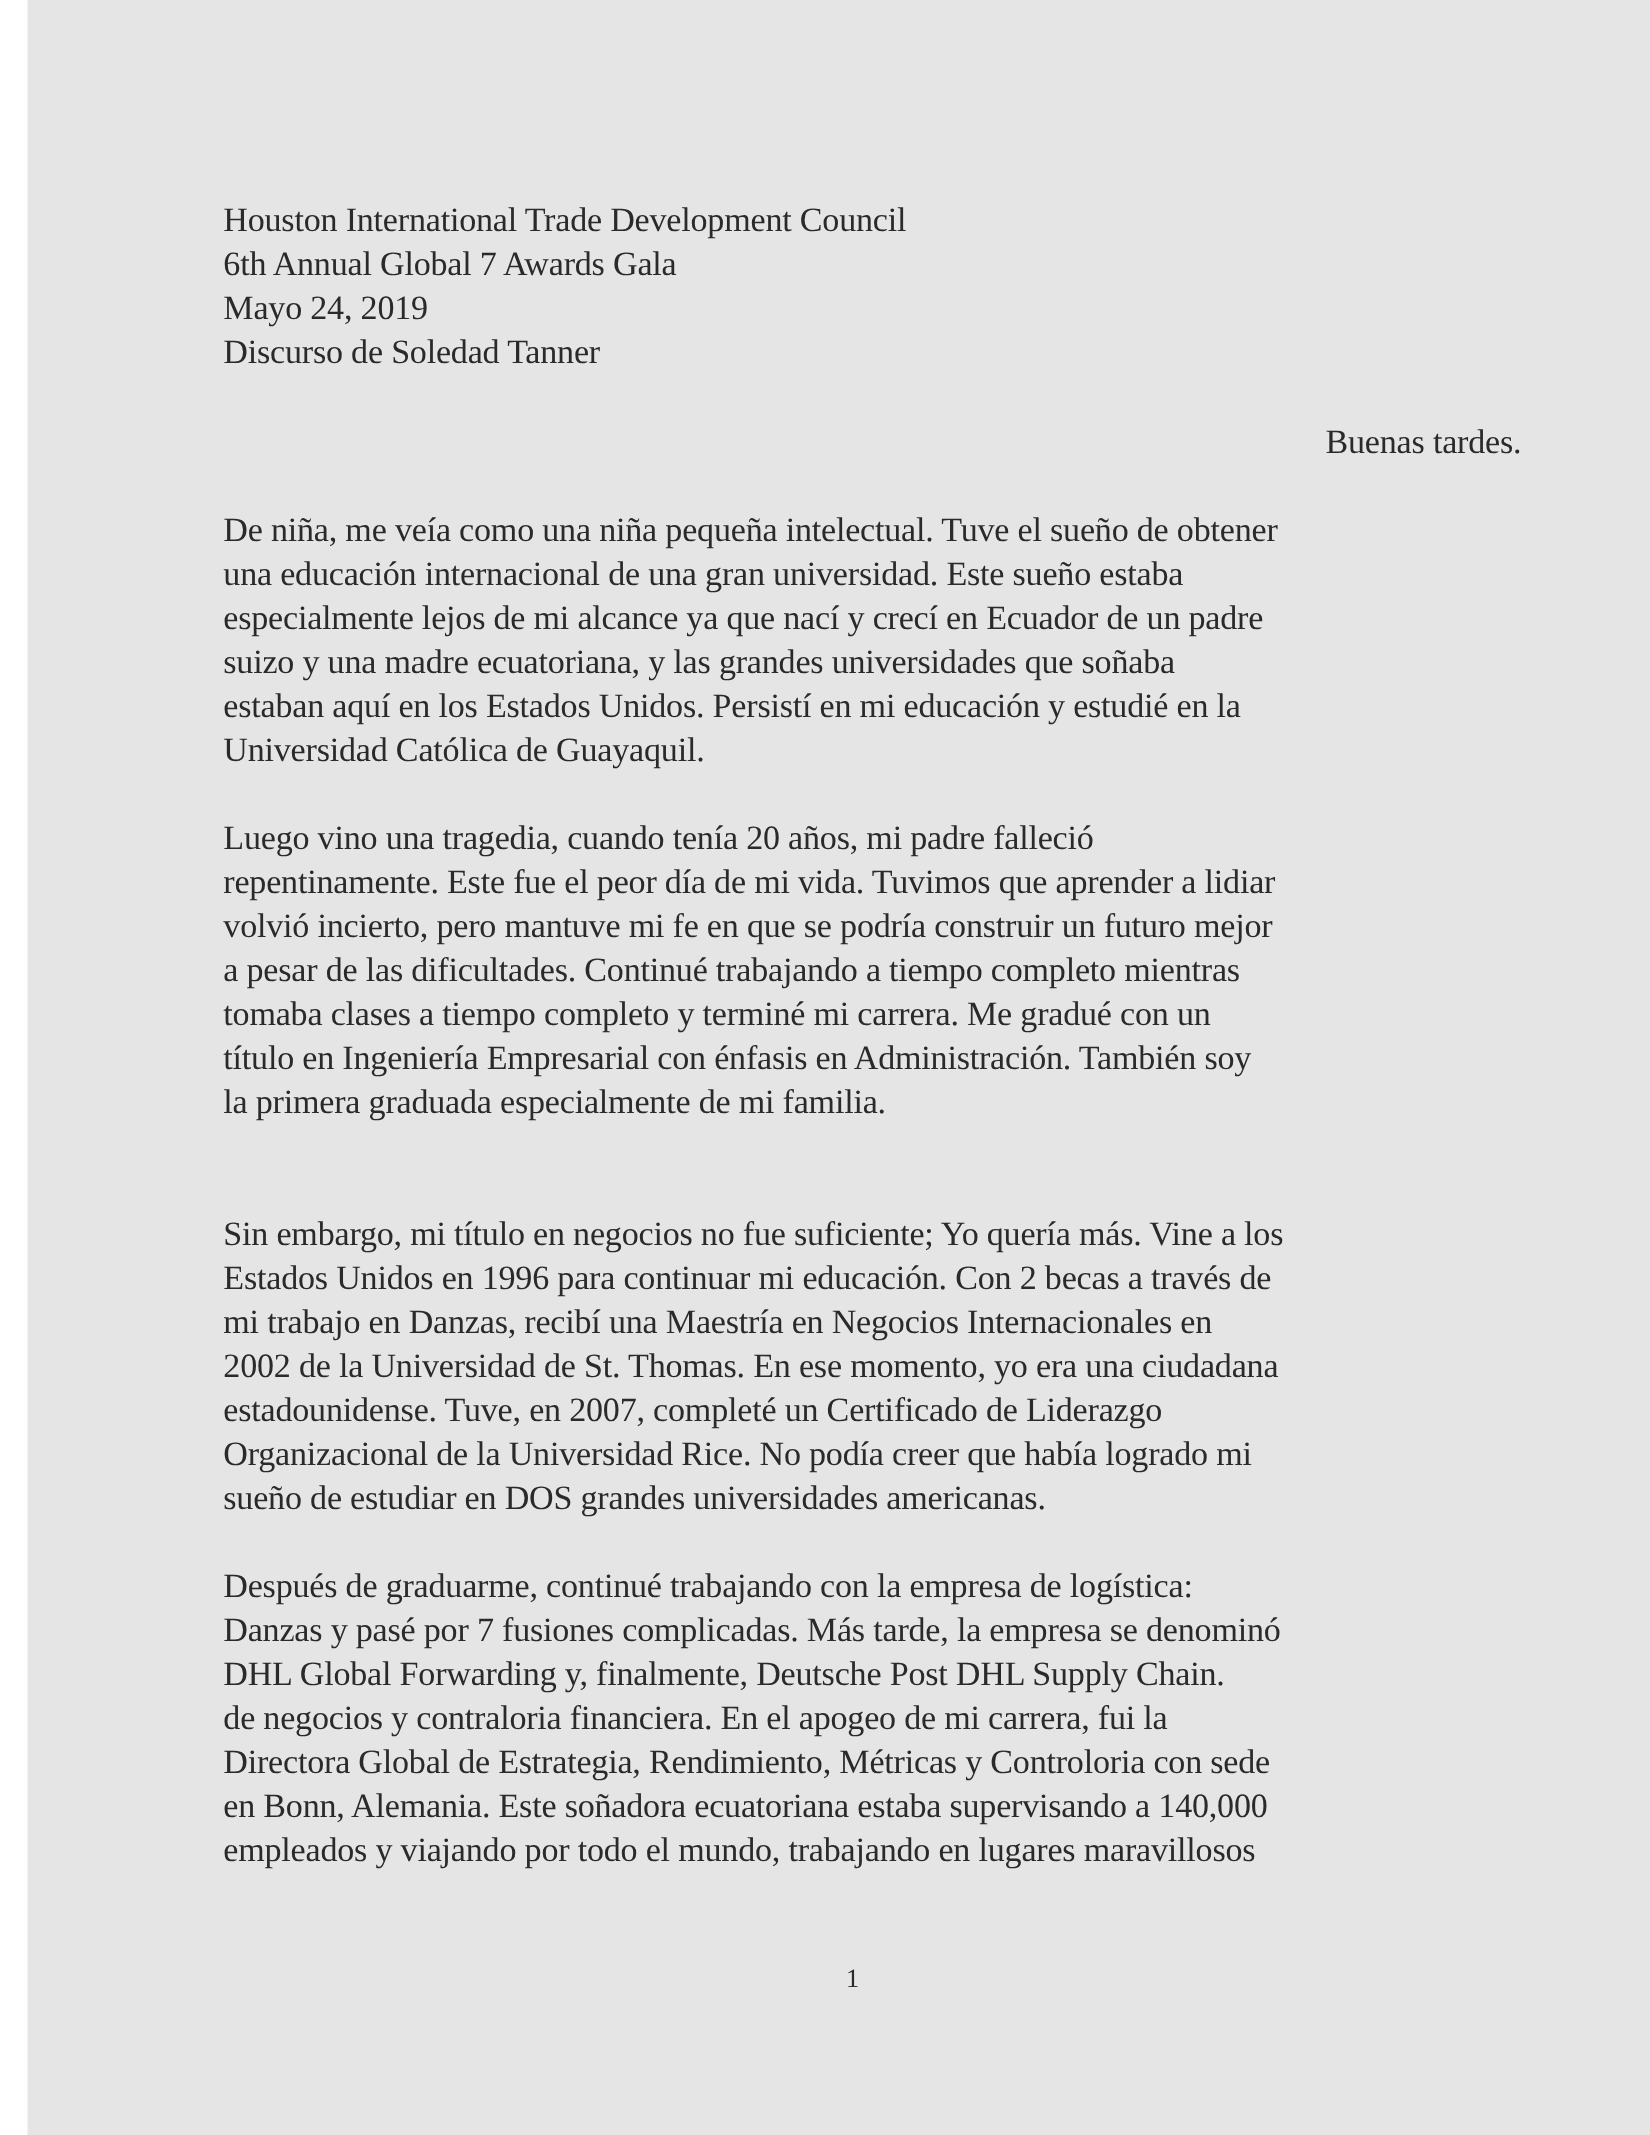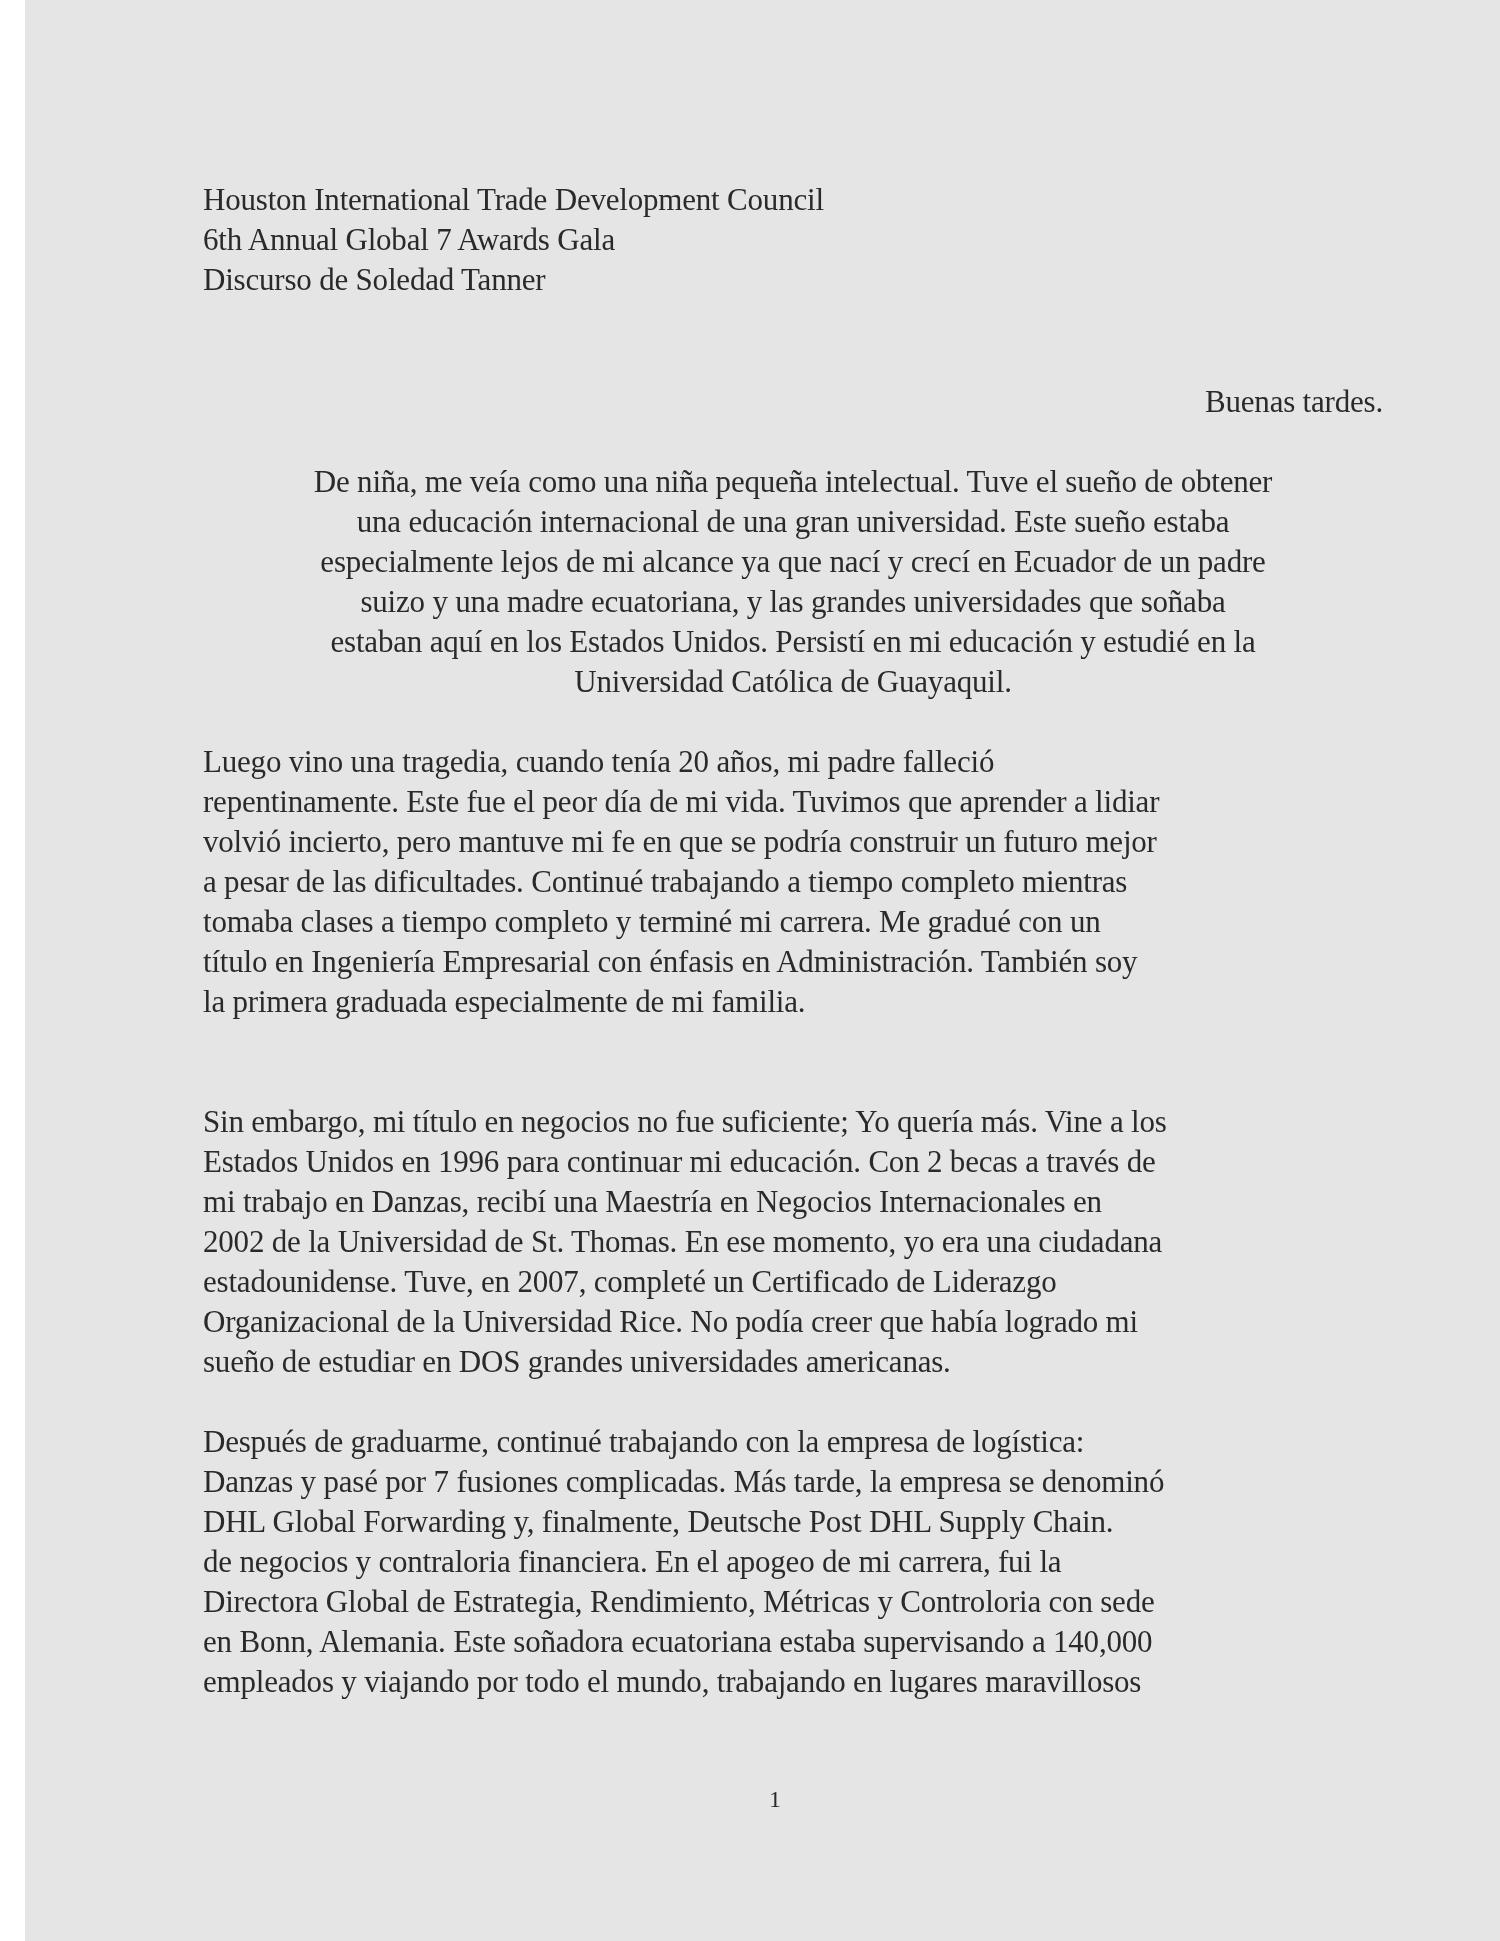--- a/index.html
+++ b/index.html
@@ -12,38 +12,39 @@
   .block {
     position: absolute; left: 178px; width: 1180px;
     font-family: "Liberation Serif", "DejaVu Serif", serif;
     font-size: 31px; color: #2a2a2a;
     line-height: 40px;
     letter-spacing: -0.2px;
   }
   .line { display: block; white-space: nowrap; height: 40px; }
   .header { top: 180px; }
   .greeting { top: 382px; text-align: right; }
-  .p1 { top: 462px; text-align: center; }
+  .p1 { top: 462px; }
   .p2 { top: 742px; }
   .p3 { top: 1102px; }
   .p4 { top: 1422px; }
   .page-number {
     position: absolute; top: 1786px; left: 0; width: 1500px; text-align: center;
     font-family: "Liberation Serif", "DejaVu Serif", serif;
     font-size: 24px; color: #2a2a2a;
   }
 </style>
 </head>
 <body>
 
 <div class="page">
 
   <div class="block header">
     <span class="line">Houston International Trade Development Council</span>
     <span class="line">6th Annual Global 7 Awards Gala</span>
+    <span class="line">Mayo 24, 2019</span>
     <span class="line">Discurso de Soledad Tanner</span>
   </div>
 
   <div class="block greeting">
     <span class="line">Buenas tardes.</span>
   </div>
 
   <div class="block p1">
     <span class="line">De niña, me veía como una niña pequeña intelectual. Tuve el sueño de obtener</span>
     <span class="line">una educación internacional de una gran universidad. Este sueño estaba</span>

